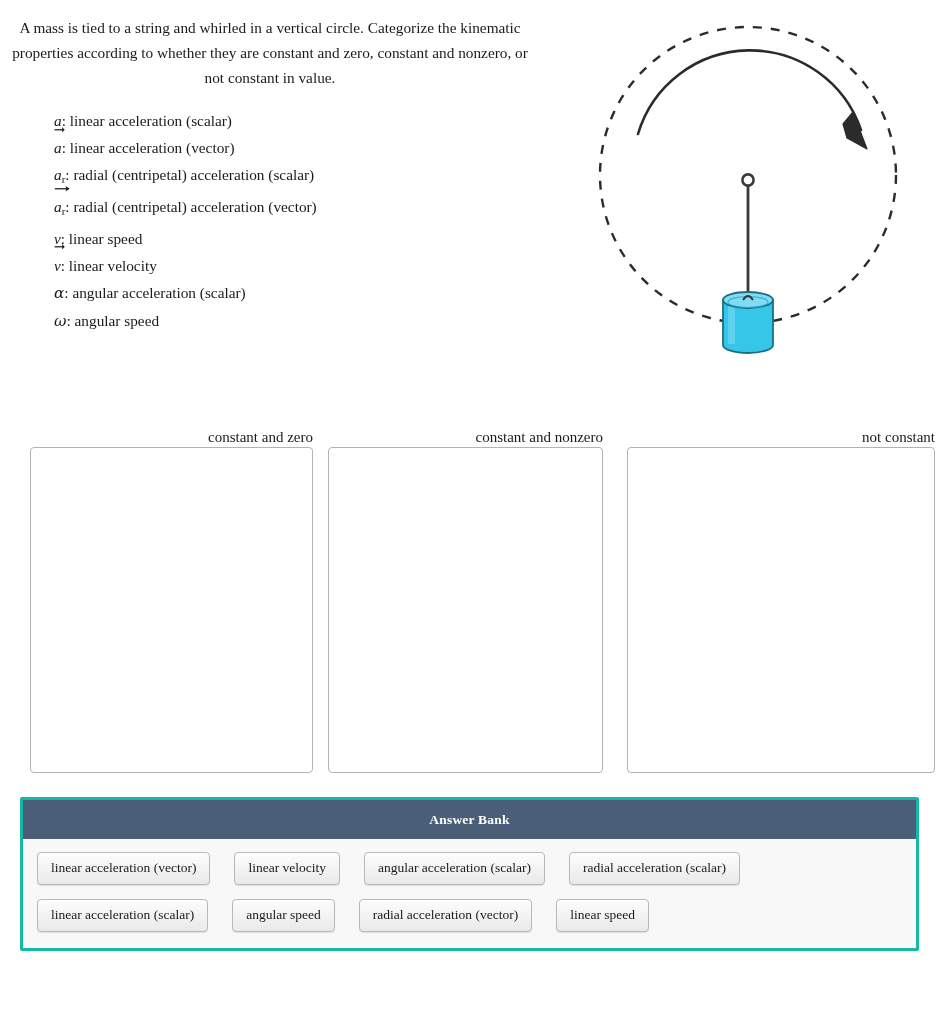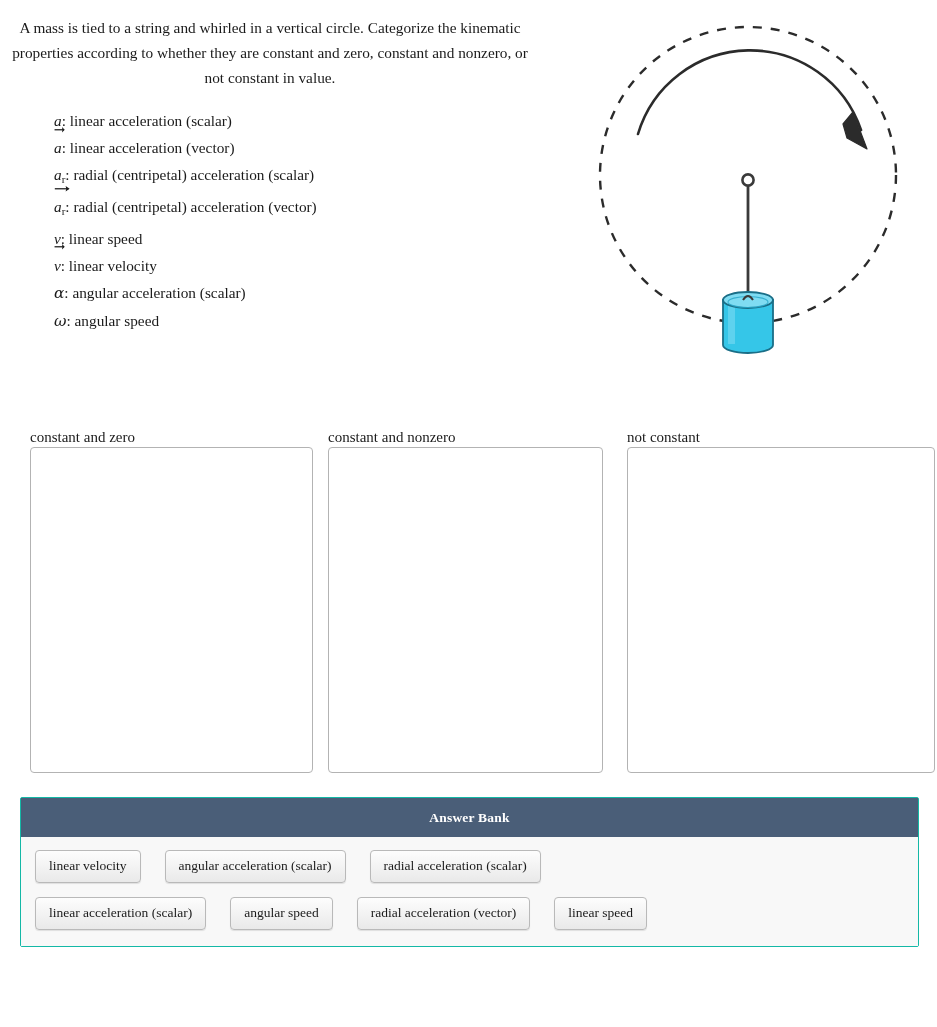--- a/index.html
+++ b/index.html
@@ -88,21 +88,21 @@
     left: 0;
     top: 428px;
     width: 937px;
     height: 355px;
   }
   .category-col {
     position: absolute;
     top: 0;
   }
   .category-label {
-    text-align: left;
+    text-align: right;
     font-size: 15px;
     line-height: 19px;
     color: #1a1a1a;
   }
   .dropzone {
     border: 1px solid #b3b3b3;
     border-radius: 4px;
     background: #ffffff;
     height: 326px;
     box-sizing: border-box;
@@ -111,21 +111,21 @@
   #cat-0 { left: 30px;  width: 283px; }
   #cat-1 { left: 328px; width: 275px; }
   #cat-2 { left: 627px; width: 308px; }
 
   
   #answer-bank {
     position: absolute;
     left: 20px;
     top: 797px;
     width: 899px;
-    border: 1px solid #14b8a6;
+    border: 3px solid #14b8a6;
     border-radius: 2px;
     box-sizing: border-box;
     background: #f8f8f8;
   }
   #answer-bank-header {
     background: #4a5e78;
     color: #ffffff;
     text-align: center;
     font-weight: bold;
     font-size: 13.5px;
@@ -233,20 +233,21 @@
   <div class="category-col" id="cat-2">
     <div class="category-label">not constant</div>
     <div class="dropzone"></div>
   </div>
 </div>
 
 <div id="answer-bank">
   <div id="answer-bank-header">Answer Bank</div>
   <div id="answer-bank-body">
       <div class="token-row">
+        <div class="token">linear acceleration (vector)</div>
         <div class="token">linear velocity</div>
         <div class="token">angular acceleration (scalar)</div>
         <div class="token">radial acceleration (scalar)</div>
       </div>
       <div class="token-row">
         <div class="token">linear acceleration (scalar)</div>
         <div class="token">angular speed</div>
         <div class="token">radial acceleration (vector)</div>
         <div class="token">linear speed</div>
       </div>

